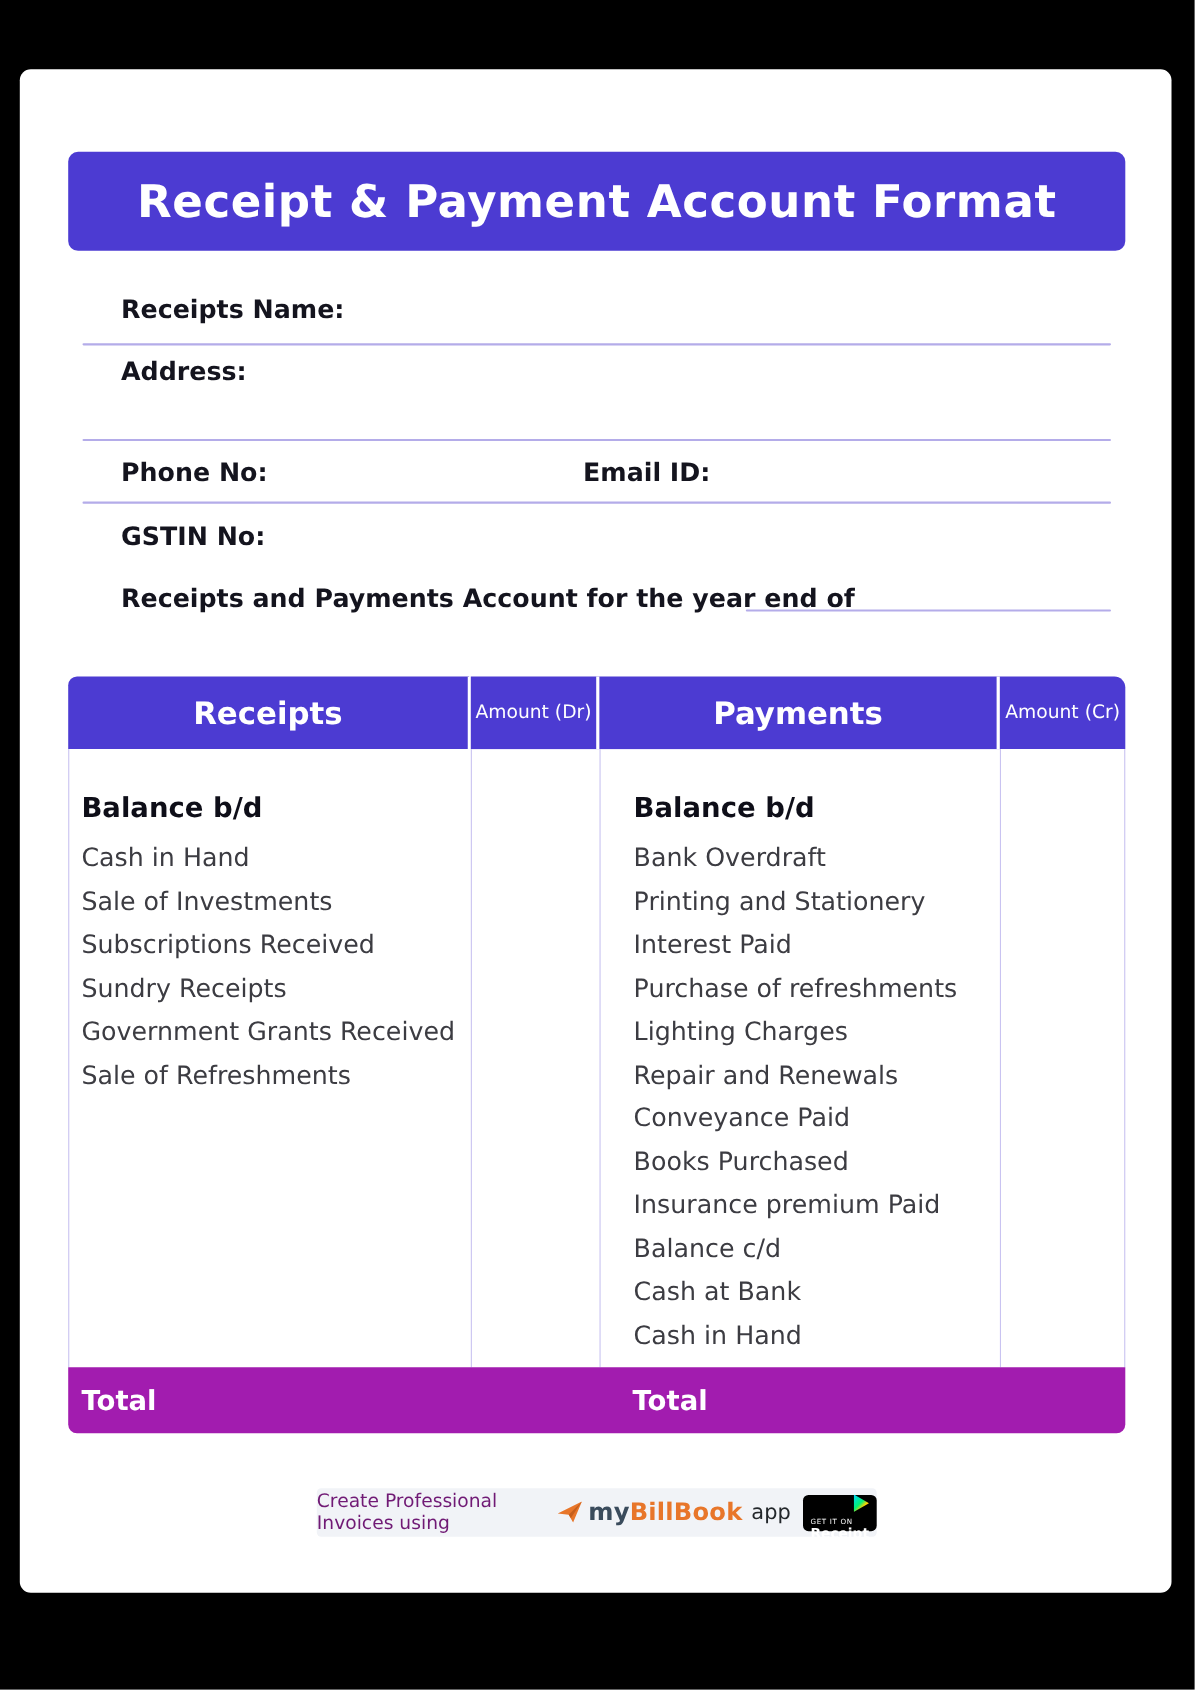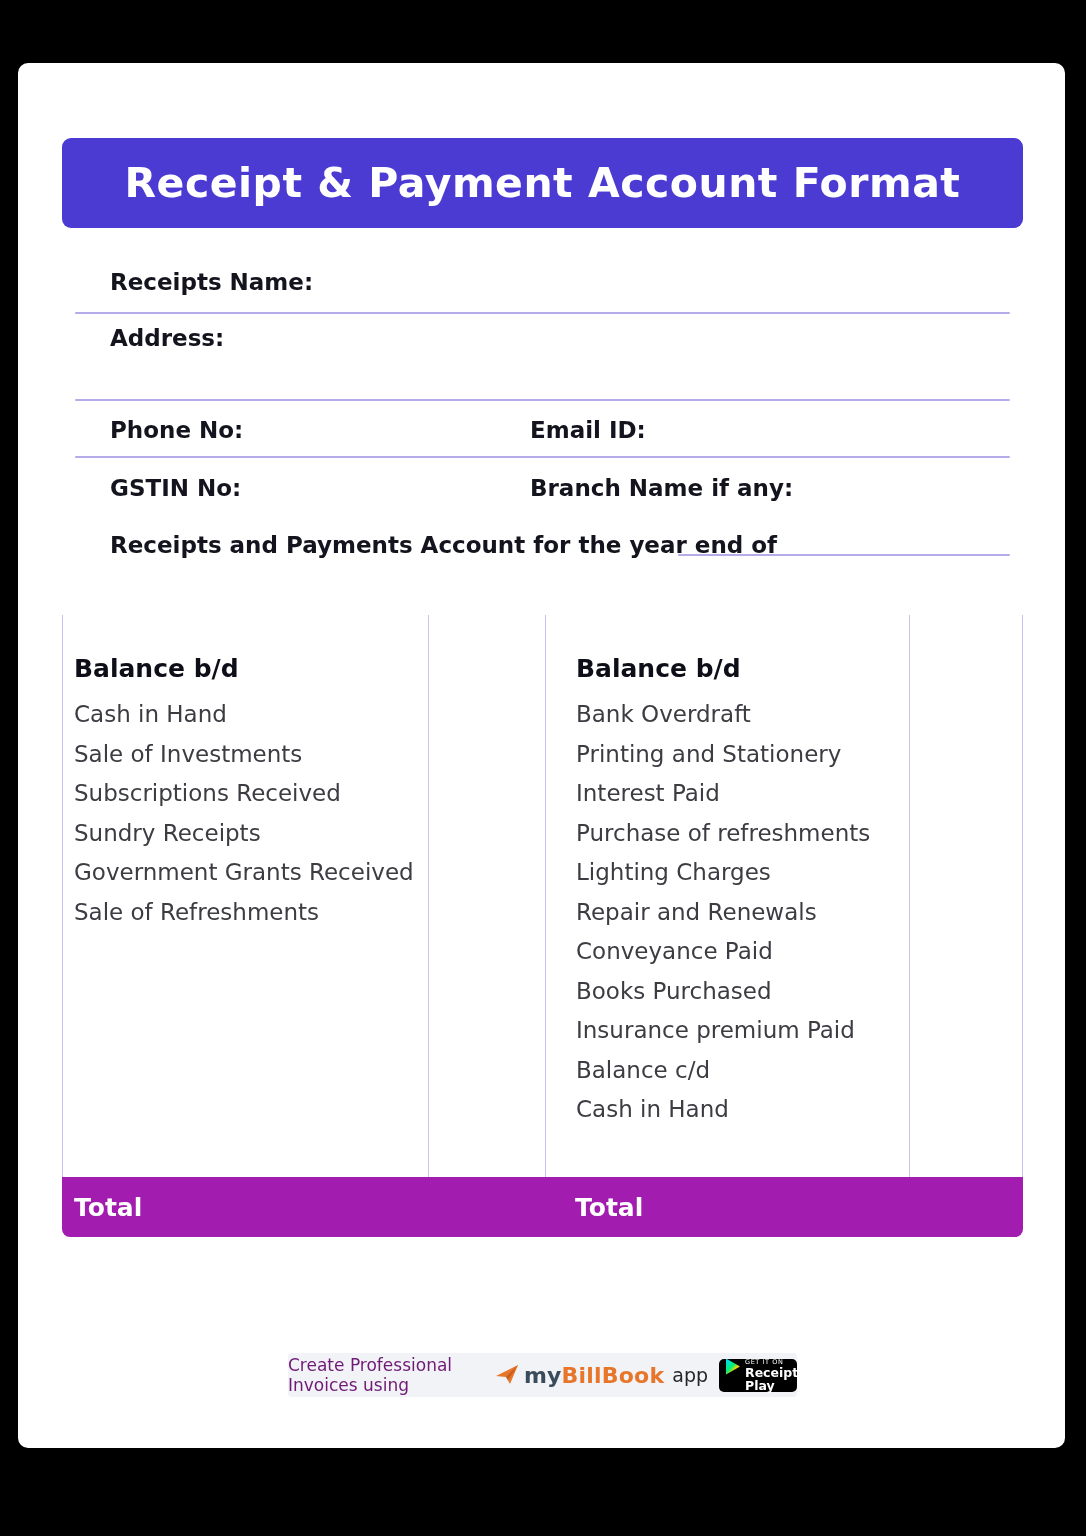--- a/index.html
+++ b/index.html
@@ -91,22 +91,23 @@
     display:flex; align-items:center; justify-content:center; gap:11px;
   }
   .promo-text { font-size:17px; color:#701a75; }
   .brand { display:flex; align-items:center; gap:5px;text-align:center; }
   .brand .wordmark { font-size:22px; font-weight:700; letter-spacing:.2px; }
   .brand .my   { color:#3A4B5C; }
   .brand .bill { color:#E8762A; }
   .brand .app  { font-size:19px; font-weight:400; color:#23272B; margin-left:3px; }
   .play-badge {
     width:78px; height:33px; background:#000; border-radius:5px;
-    display:flex; align-items:flex-start; padding:0 7px; gap:5px;
+    display:flex; align-items:flex-end; padding:0 7px; gap:5px;
     cursor:pointer;
+    flex-direction:column;
   }
   .play-tri {
     width:14px; height:16px; flex:0 0 auto;
     background:linear-gradient(135deg,#00D7FE 0%,#00F076 45%,#FFD500 65%,#FF3A44 100%);
     clip-path:polygon(0 0,100% 50%,0 100%);
   }
   .play-txt { display:flex; flex-direction:column; line-height:1; }
   .play-txt .l1 { color:#fff; font-size:6.5px; letter-spacing:.6px; margin-bottom:2px; }
   .play-txt .l2 { color:#fff; font-size:12.5px; font-weight:700; }
 </style>
@@ -123,27 +124,40 @@
   <div class="fline" style="top:249px"></div>
 
   <div class="flabel" style="top:260px">Address:</div>
   <div class="fline" style="top:336px"></div>
 
   <div class="flabel" style="top:352px">Phone No:</div>
   <div class="flabel col2" style="top:352px">Email ID:</div>
   <div class="fline" style="top:393px"></div>
 
   <div class="flabel" style="top:410px">GSTIN No:</div>
-  <div class="flabel col2" style="top:410px">Branch Name if any:</div>
 
   <div class="flabel" style="top:467px">Receipts and Payments Account for the year end of</div>
   <div class="fline short" style="top:491px"></div>
 
   <div class="rp-table">
 
+    <div class="thead">
+      <div class="hcell">
+        <span class="big">Receipts</span>
+      </div>
+      <div class="hcell">
+        <span class="small">Amount (Dr)</span>
+      </div>
+      <div class="hcell">
+        <span class="big">Payments</span>
+      </div>
+      <div class="hcell">
+        <span class="small">Amount (Cr)</span>
+      </div>
+    </div>
 
     <div class="tbody">
       <div class="bcell receipts">
         <div class="balance">Balance b/d</div>
         <div class="items">
 
         <div>Cash in Hand</div>
             <div>Sale of Investments</div>
             <div>Subscriptions Received</div>
             <div>Sundry Receipts</div>
@@ -159,20 +173,21 @@
         <div>Bank Overdraft</div>
             <div>Printing and Stationery</div>
             <div>Interest Paid</div>
             <div>Purchase of refreshments</div>
             <div>Lighting Charges</div>
             <div>Repair and Renewals</div>
             <div>Conveyance Paid</div>
             <div>Books Purchased</div>
             <div>Insurance premium Paid</div>
             <div>Balance c/d</div>
+            <div>Cash at Bank</div>
             <div>Cash in Hand</div>
           </div>
       </div>
       <div class="bcell"></div>
     </div>
 
     <div class="trow">
       <span class="tlabel t1">Total</span>
       <span class="tlabel t2">Total</span>
     </div>

